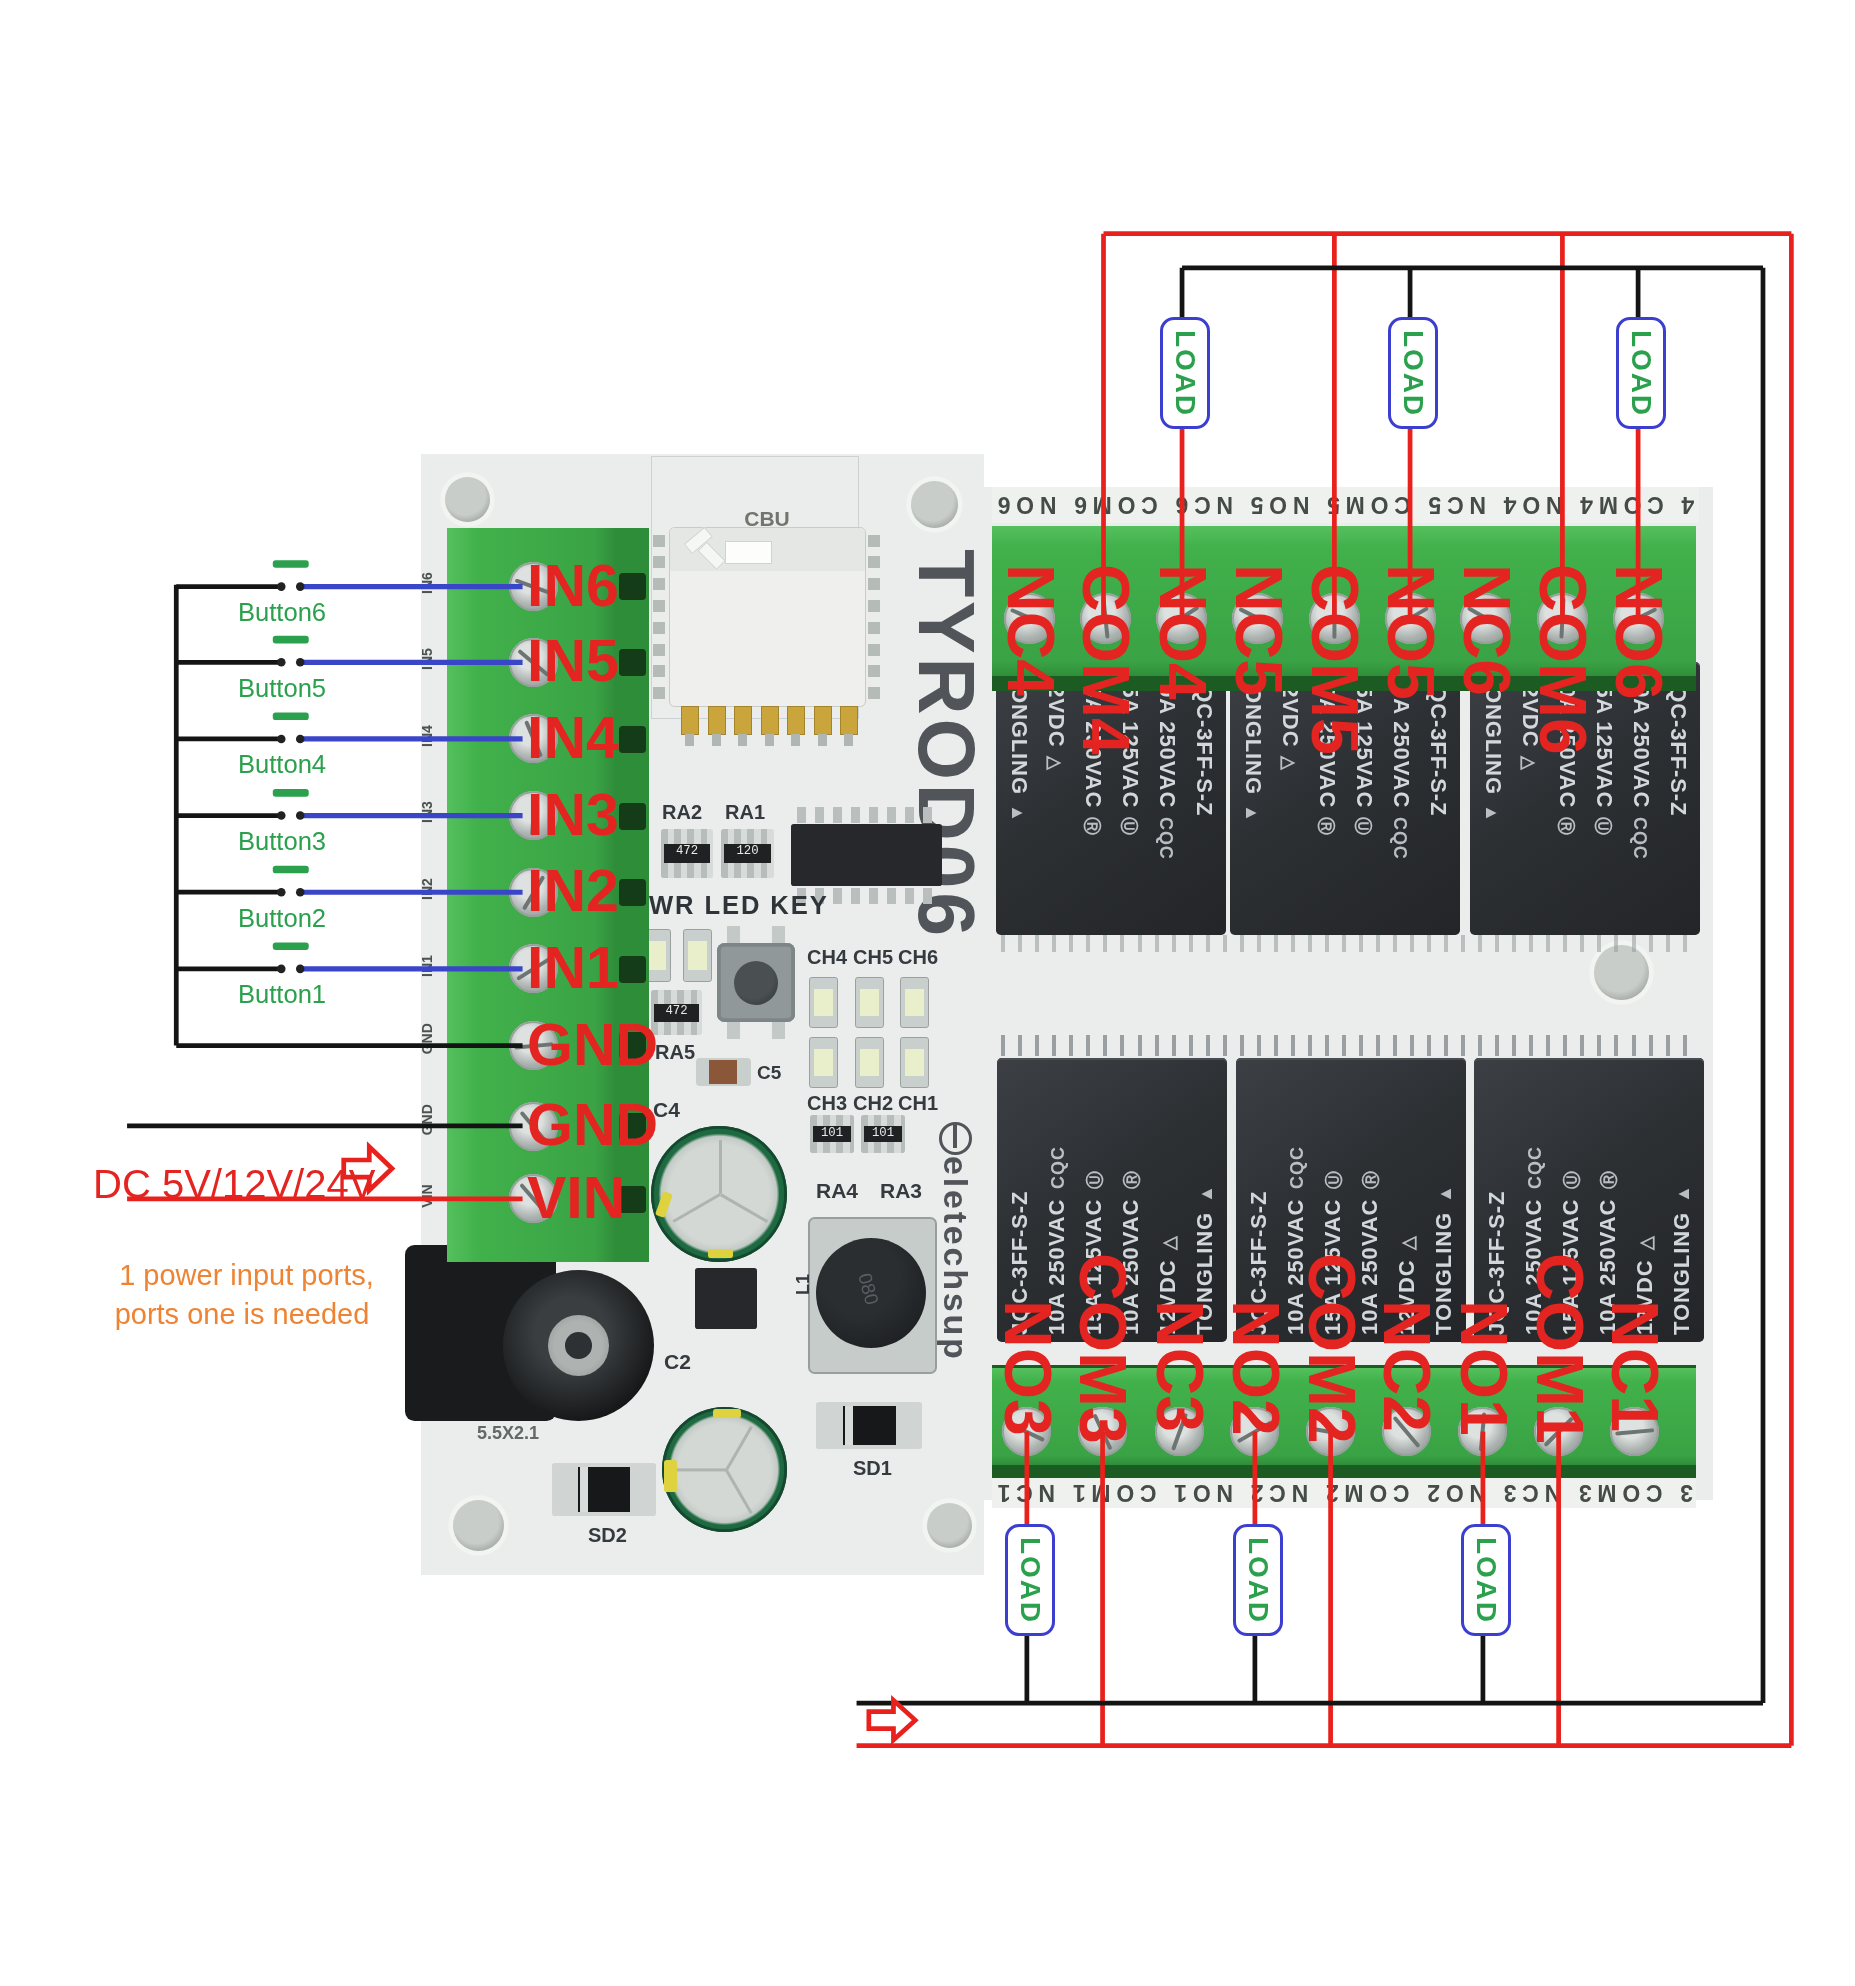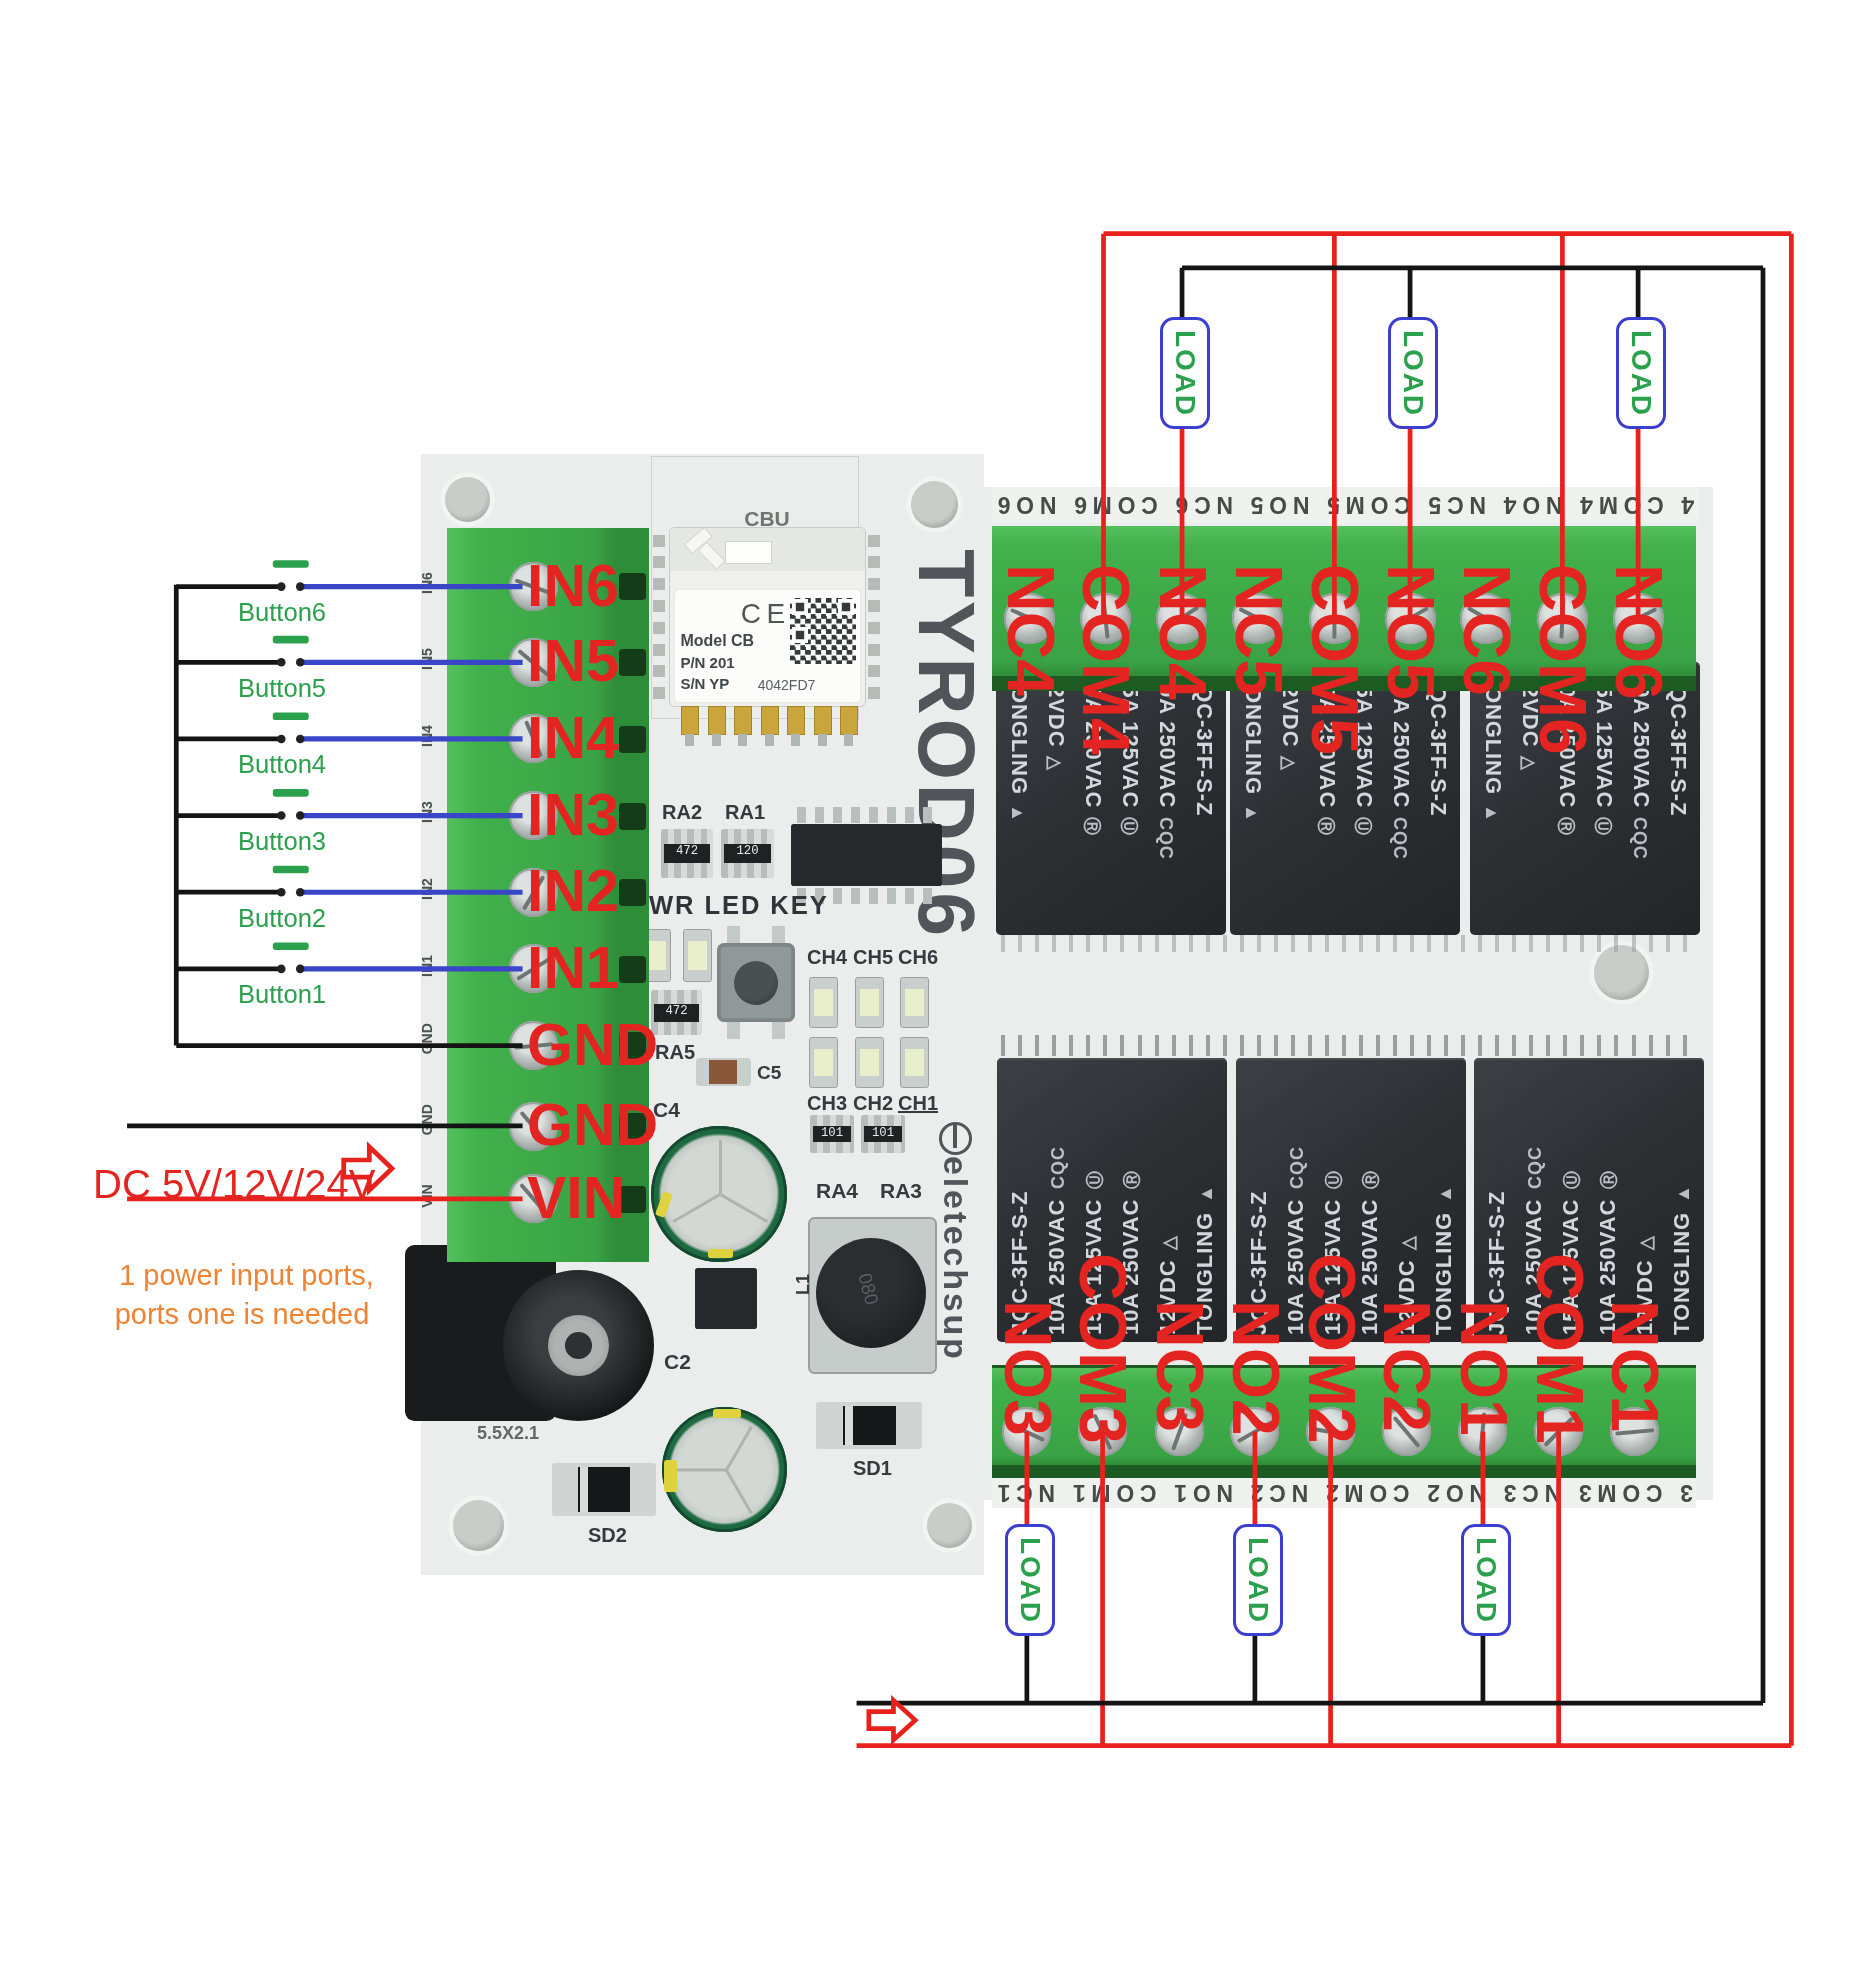--- a/index.html
+++ b/index.html
@@ -99,30 +99,20 @@
     </div>
 
   <div class="abs modoutline" style="left:651px;top:456px;width:206px;height:261px;"></div>
   <div class="abs" style="left:729px;top:507px;width:76px;text-align:center;font-size:21px;color:#70766f;font-weight:bold;">CBU</div>
   <div class="abs modbody" style="left:669px;top:527px;width:195px;height:178px;">
     <div class="abs modtop" style="left:0;top:0;width:100%;height:43px;">
       <div class="abs" style="left:55px;top:13.2px;width:45px;height:21px;background:#fdfdfc;border:0.9px solid #cfd4d0;"></div>
       <div class="abs" style="left:15px;top:5.7px;width:24.6px;height:11.4px;background:#f6f7f5;border:0.9px solid #cfd4d0;transform:rotate(-40deg);"></div>
       <div class="abs" style="left:28px;top:21px;width:24.6px;height:11.4px;background:#f6f7f5;border:0.9px solid #cfd4d0;transform:rotate(45deg);"></div>
     </div>
-    <div class="abs sticker" style="left:4.7px;top:62px;width:185px;height:112px;">
-      <div class="abs" style="left:66px;top:7.6px;font-size:28px;color:#4f5754;letter-spacing:5.7px;font-weight:500;">CE</div>
-      <div class="abs qr" style="left:115px;top:7.6px;width:66px;height:66px;">
-          <div class="f3"></div>
-        </div>
-      <div class="abs stext" style="left:5.7px;top:42px;font-size:16px;font-weight:bold;">Model CB</div>
-      <div class="abs stext" style="left:5.7px;top:64px;font-size:15px;font-weight:bold;">P/N 201</div>
-      <div class="abs stext" style="left:5.7px;top:85px;font-size:15px;font-weight:bold;">S/N YP</div>
-      <div class="abs stext" style="left:83px;top:87px;font-size:14px;color:#5a6063;">4042FD7</div>
-    </div>
   </div>
   <div id="goldpads" class="abs">
       <div class="abs" style="left: 681px; top: 706px; width: 16px; height: 26.5px; background: rgb(201, 165, 60); border: 0.9px solid rgb(163, 131, 43);"></div>
       <div class="abs" style="left: 685px; top: 734px; width: 8.5px; height: 12.3px; background: rgb(176, 182, 179);"></div>
       <div class="abs" style="left: 708px; top: 706px; width: 16px; height: 26.5px; background: rgb(201, 165, 60); border: 0.9px solid rgb(163, 131, 43);"></div>
       <div class="abs" style="left: 712px; top: 734px; width: 8.5px; height: 12.3px; background: rgb(176, 182, 179);"></div>
       <div class="abs" style="left: 734px; top: 706px; width: 16px; height: 26.5px; background: rgb(201, 165, 60); border: 0.9px solid rgb(163, 131, 43);"></div>
       <div class="abs" style="left: 738px; top: 734px; width: 8.5px; height: 12.3px; background: rgb(176, 182, 179);"></div>
       <div class="abs" style="left: 761px; top: 706px; width: 16px; height: 26.5px; background: rgb(201, 165, 60); border: 0.9px solid rgb(163, 131, 43);"></div>
       <div class="abs" style="left: 765px; top: 734px; width: 8.5px; height: 12.3px; background: rgb(176, 182, 179);"></div>
@@ -204,21 +194,21 @@
       <div class="abs silklabel" style="left: 853px; top: 946px;">CH5</div>
       <div class="abs silklabel" style="left: 898px; top: 946px;">CH6</div>
       <div class="abs led" style="left: 809px; top: 977px; width: 26.5px; height: 49px;"></div>
       <div class="abs led" style="left: 809px; top: 1037px; width: 26.5px; height: 49px;"></div>
       <div class="abs led" style="left: 855px; top: 977px; width: 26.5px; height: 49px;"></div>
       <div class="abs led" style="left: 855px; top: 1037px; width: 26.5px; height: 49px;"></div>
       <div class="abs led" style="left: 900px; top: 977px; width: 26.5px; height: 49px;"></div>
       <div class="abs led" style="left: 900px; top: 1037px; width: 26.5px; height: 49px;"></div>
       <div class="abs silklabel" style="left: 807px; top: 1092px;">CH3</div>
       <div class="abs silklabel" style="left: 853px; top: 1092px;">CH2</div>
-      <div class="abs silklabel" style="left: 898px; top: 1092px; text-decoration: underline;">CH1</div>
+      <div class="abs silklabel" style="left: 898px; top: 1092px;">CH1</div>
       <div class="abs rarray" style="left: 810px; top: 1115px; width: 44px; height: 38px;">
         <div class="band">101</div>
       </div>
       <div class="abs rarray" style="left: 861px; top: 1115px; width: 44px; height: 38px;">
         <div class="band">101</div>
       </div>
     </div>
   <div class="abs cap" style="left:651px;top:1126px;width:136px;height:136px;">
     <div class="split" style="transform:rotate(0deg);"></div>
       <div class="split" style="transform:rotate(120deg);"></div>

